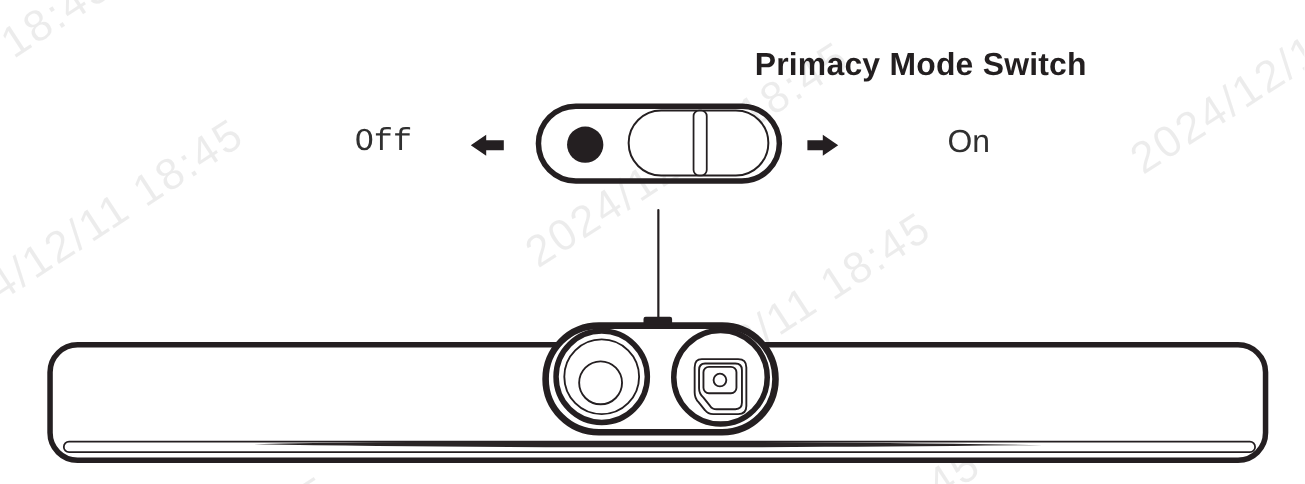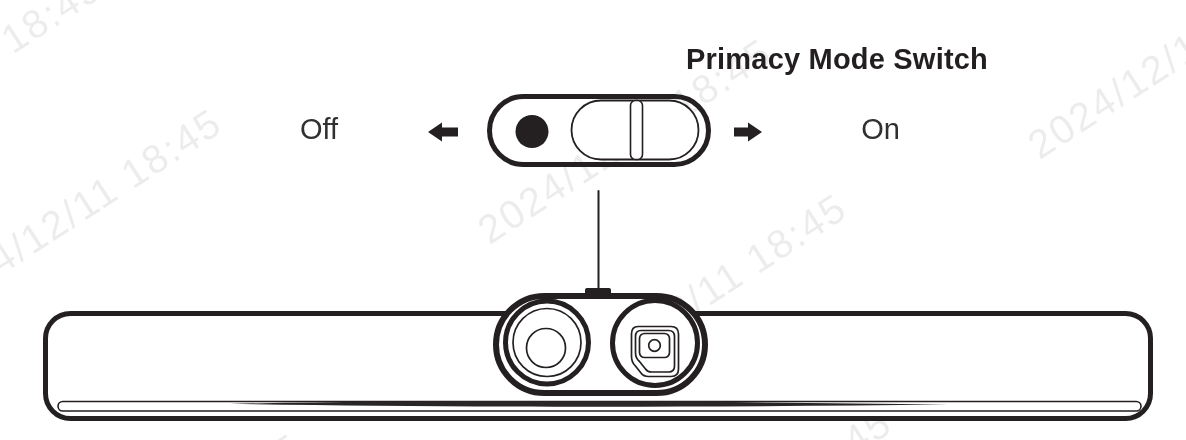--- a/index.html
+++ b/index.html
@@ -55,21 +55,22 @@
     top: 112px;
     font-size: 29px;
     font-weight: 400;
     line-height: 34px;
     color: #303030;
     z-index: 3;
   }
   .label-off {
     left: 300px;
     width: 97px;
-    text-align: left;
+    text-align: center;
+    font-family: Liberation Mono, monospace;
   }
   .label-on {
     left: 780px;
     width: 120px;
     text-align: right;
   }
 </style>
 </head>
 <body>
 

